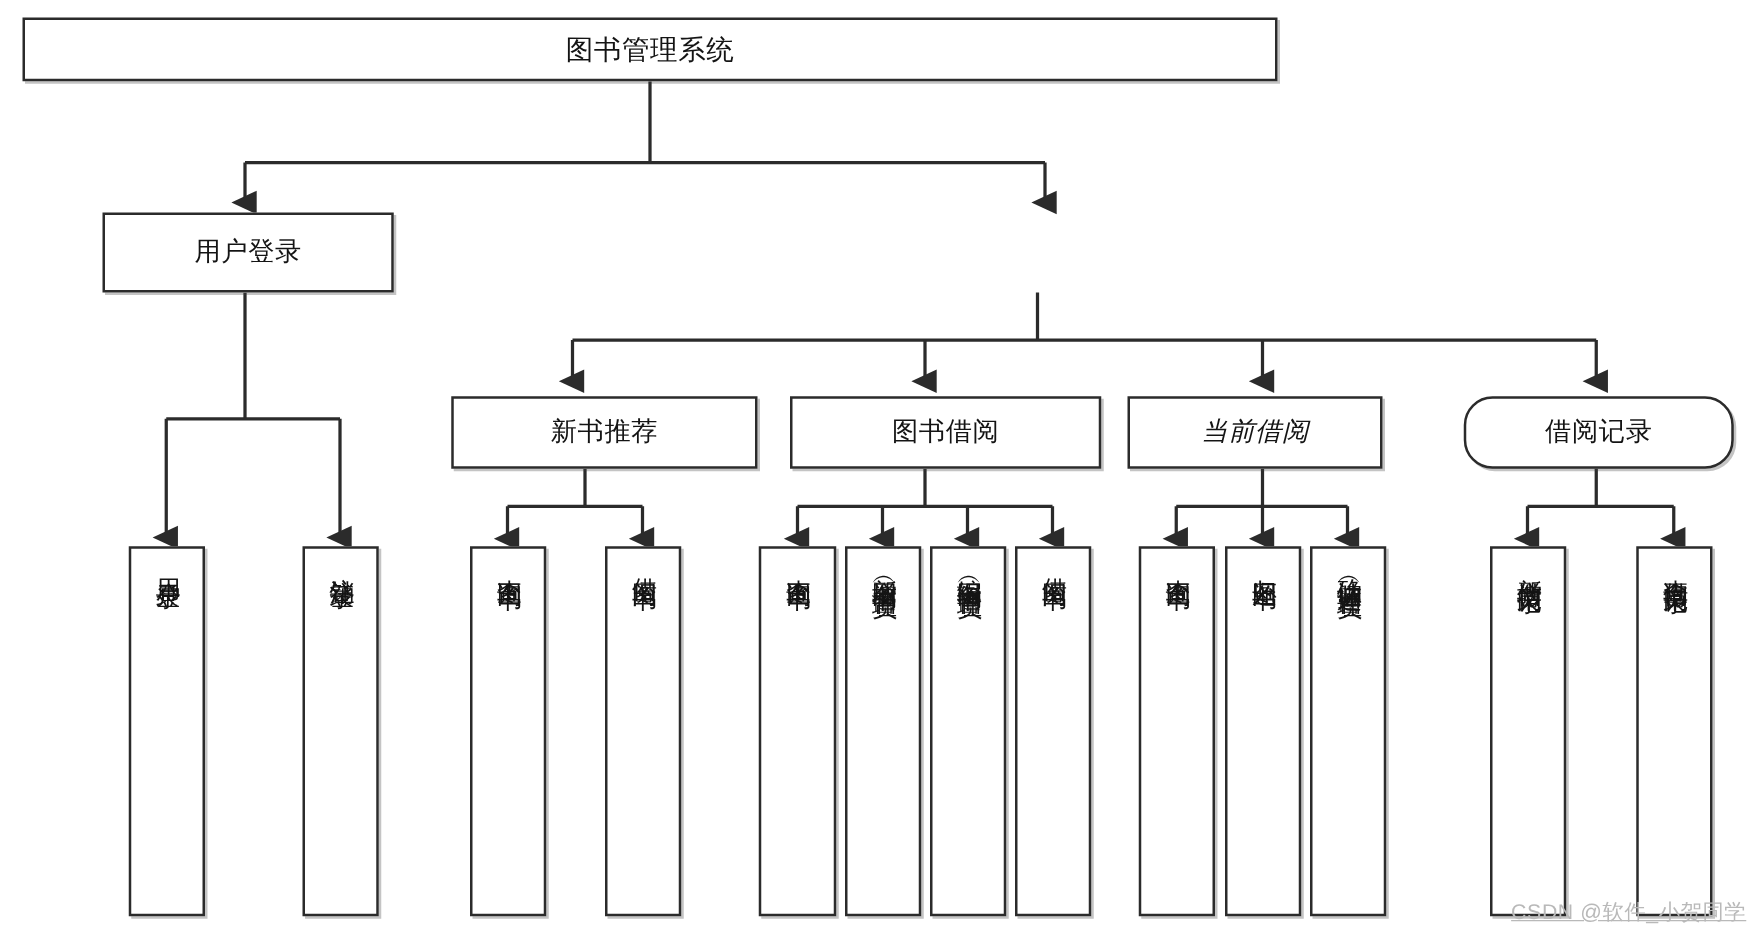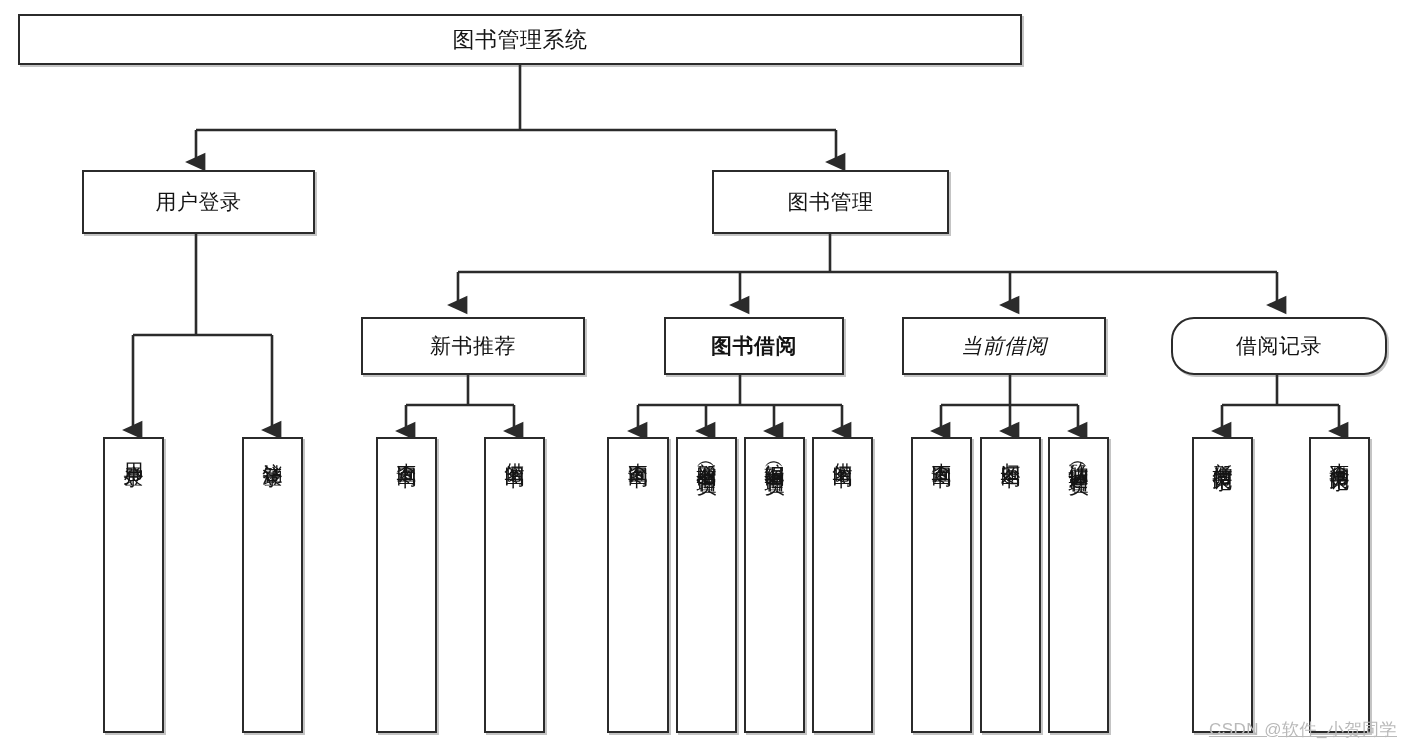--- a/index.html
+++ b/index.html
@@ -128,28 +128,25 @@
     </g>
   </svg>
 
   <div class="node root" style="left:18px; top:14px; width:1004px; height:51px;">
     <span class="lbl">图书管理系统</span>
   </div>
 
   <div class="node" style="left:82px; top:170px; width:233px; height:64px;">
     <span class="lbl">用户登录</span>
   </div>
-  <div class="node" style="left:712px; top:170px; width:237px; height:64px;">
-    <span class="lbl">图书管理</span>
-  </div>
-
-  <div class="node" style="left:361px; top:317px; width:224px; height:58px;">
+
+  <div class="node" style="left:361px; top:317px; width:245px; height:58px;">
     <span class="lbl">新书推荐</span>
   </div>
-  <div class="node" style="left:664px; top:317px; width:180px; height:58px;font-weight:bold;">
+  <div class="node" style="left:632px; top:317px; width:249px; height:58px;">
     <span class="lbl">图书借阅</span>
   </div>
   <div class="node" style="left:902px; top:317px; width:204px; height:58px;font-style:italic;">
     <span class="lbl">当前借阅</span>
   </div>
   <div class="node" style="left:1171px; top:317px; width:216px; height:58px;border-radius:23px;">
     <span class="lbl">借阅记录</span>
   </div>
 
   <div class="node leaf" style="left:103px; top:437px; width:61px; height:296px;">

